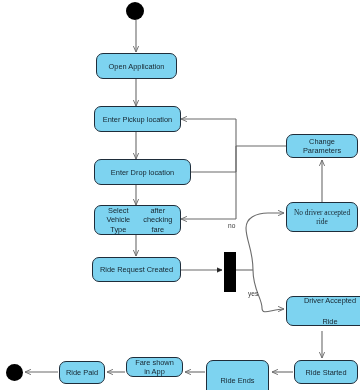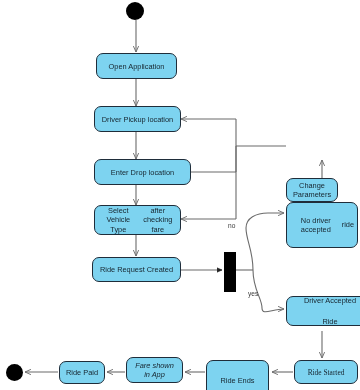--- a/index.html
+++ b/index.html
@@ -125,59 +125,59 @@
 
   <div class="ring" style="left:6px; top:364px; width:17px; height:17px;"></div>
 
   <div class="bar" style="left:224px; top:252px; width:10px; height:38px;"></div>
 
   <div class="node" style="left:96px; top:53px; width:81px; height:26px;">
     <span>Open Application</span>
   </div>
 
   <div class="node" style="left:94px; top:106px; width:87px; height:26px;">
-    <span>Driver Pickup location</span>
+    <span>Enter Pickup location</span>
   </div>
 
   <div class="node" style="left:94px; top:159px; width:97px; height:26px;">
     <span>Enter Drop location</span>
   </div>
 
   <div class="node two-line" style="left:94px; top:205px; width:87px; height:30px; ">
     <span>Select Vehicle Type</span>
     <span>after checking fare</span>
   </div>
 
   <div class="node" style="left:92px; top:257px; width:89px; height:25px;text-align:right;">
     <span>Ride Request Created</span>
   </div>
 
-  <div class="node" style="left:286px; top:134px; width:52px; height:24px;margin-top:44px;">
+  <div class="node" style="left:286px; top:134px; width:72px; height:24px;">
     <span>Change Parameters</span>
   </div>
 
-  <div class="node two-line" style="left:286px; top:202px; width:72px; height:46px; flex-direction:row;">
+  <div class="node two-line" style="left:286px; top:202px; width:72px; height:30px; flex-direction:column;font-family:Liberation Serif, serif;">
     <span>No driver accepted</span>
     <span>ride</span>
   </div>
 
   <div class="node two-line" style="left:286px; top:296px; width:88px; height:30px; flex-direction:column;gap:12px;">
     <span>Driver Accepted</span>
     <span>Ride</span>
   </div>
 
-  <div class="node" style="left:294px; top:360px; width:64px; height:24px;font-family:Liberation Serif, serif;">
+  <div class="node" style="left:294px; top:360px; width:64px; height:24px;">
     <span>Ride Started</span>
   </div>
 
   <div class="node" style="left:206px; top:360px; width:63px; height:40px;">
     <span>Ride Ends</span>
   </div>
 
-  <div class="node two-line" style="left:126px; top:357px; width:57px; height:26px; flex-direction:column;font-style:italic;">
+  <div class="node two-line" style="left:126px; top:357px; width:57px; height:20px; flex-direction:column;">
     <span>Fare shown</span>
     <span>in App</span>
   </div>
 
   <div class="node" style="left:59px; top:361px; width:46px; height:23px;">
     <span>Ride Paid</span>
   </div>
 
   <div class="edge-label" style="left:228px; top:222px;">no</div>
 

